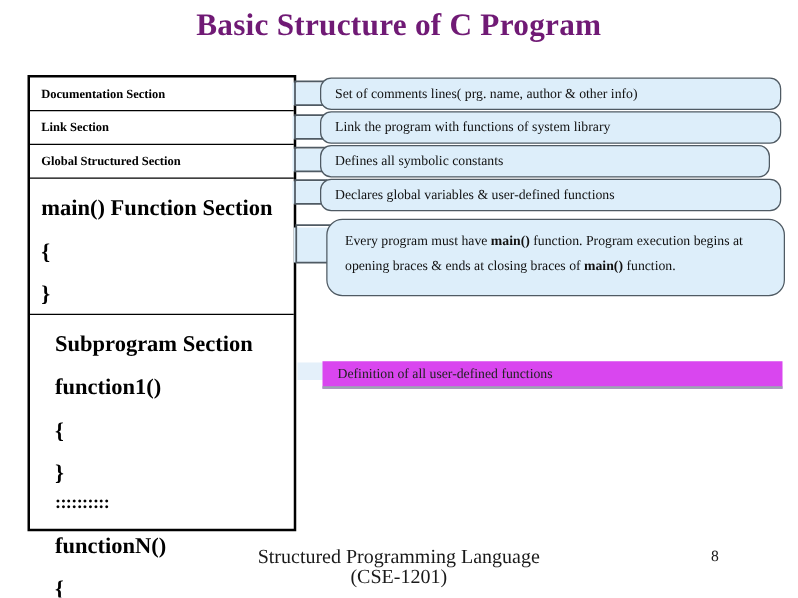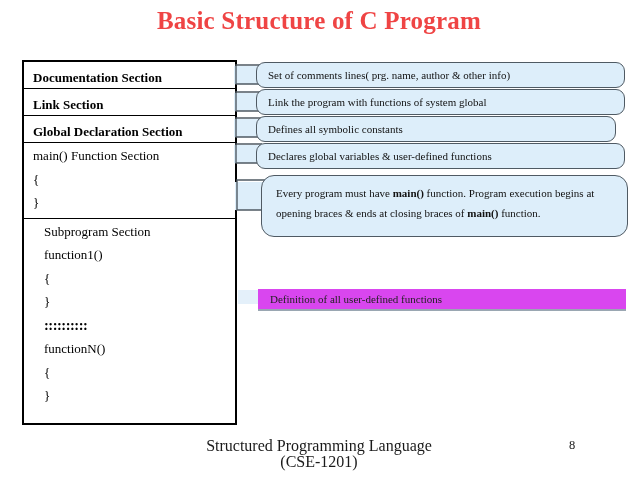--- a/index.html
+++ b/index.html
@@ -7,37 +7,37 @@
     width:638px;height:478px;background:#ffffff;
     font-family:"Liberation Serif","DejaVu Serif",serif;
     color:#000;overflow:hidden;position:relative;
   }
   #slide{position:absolute;inset:0;}
 
   
   .slide-title{
     position:absolute;left:0;top:7px;width:638px;
     text-align:center;font-size:25px;font-weight:bold;
-    letter-spacing:.2px;color:#ef4444;
+    letter-spacing:.2px;color:#701a75;
   }
 
   
   .struct-table{
     position:absolute;left:22px;top:60px;width:215px;height:365px;
     border:2px solid #000;box-sizing:border-box;background:#fff;
   }
   .trow{
     border-bottom:1.5px solid #000;box-sizing:border-box;
-    padding:2px 0 2px 9px;font-weight:bold;font-size:13px;
-    display:flex;align-items:flex-end;
+    padding:2px 0 2px 9px;font-weight:bold;font-size:10px;
+    display:flex;align-items:center;
   }
   .trow.h1{height:27px;}
   .block{box-sizing:border-box;border-bottom:1.5px solid #000;padding:1px 0 3px 9px;}
   .block.last{border-bottom:none;padding-left:20px;}
-  .bline{font-weight:normal;font-size:13px;line-height:23.5px;white-space:pre;}
+  .bline{font-weight:bold;font-size:18px;line-height:23.5px;white-space:pre;margin-top:11px;}
   .dots{font-weight:bold;font-size:14.5px;line-height:23.5px;letter-spacing:-0.5px;}
 
   
   .callout{
     position:absolute;background:#ddeefa;border:1.4px solid #4f5a63;
     border-radius:9px;box-sizing:border-box;
     font-size:11px;color:#111;line-height:17px;
     padding:3px 8px 3px 11px;display:flex;align-items:center;
   }
   .callout.big{align-items:flex-start;padding:8px 10px 8px 14px;border-radius:13px;line-height:19.5px;}
@@ -74,21 +74,21 @@
     <div class="trow h1">
       <span>Documentation Section</span>
     </div>
 
     <div class="trow h1">
       <span>Link Section</span>
     </div>
 
 
     <div class="trow h1">
-      <span>Global Declaration Section</span>
+      <span>Global Structured Section</span>
     </div>
 
     <div class="block">
       <div class="bline">main() Function Section</div>
       <div class="bline">{</div>
       <div class="bline">}</div>
     </div>
 
     <div class="block last">
       <div class="bline">Subprogram Section</div>
@@ -122,21 +122,21 @@
     <path d="M3,6 L3,34 L38,34 L38,6 Z" fill="#ddeefa" stroke="none"></path>
     <path d="M38,4 L5,4 L5,34 L38,34" fill="none" stroke="#4f5a63" stroke-width="1.4"></path>
   </svg>
   <div class="ghost-tail" style="left:238px;top:290px;width:26px;height:14px;"></div>
 
   <div class="callout" style="left:256px;top:62px;width:369px;height:26px;">
     <span>Set of comments lines( prg. name, author &amp; other info)</span>
   </div>
 
   <div class="callout" style="left:256px;top:89px;width:369px;height:26px;">
-    <span>Link the program with functions of system global</span>
+    <span>Link the program with functions of system library</span>
   </div>
 
   <div class="callout" style="left:256px;top:116px;width:360px;height:26px;">
     <span>Defines all symbolic constants</span>
   </div>
 
   <div class="callout" style="left:256px;top:143px;width:369px;height:26px;">
     <span>Declares global variables &amp; user-defined functions</span>
   </div>
 

